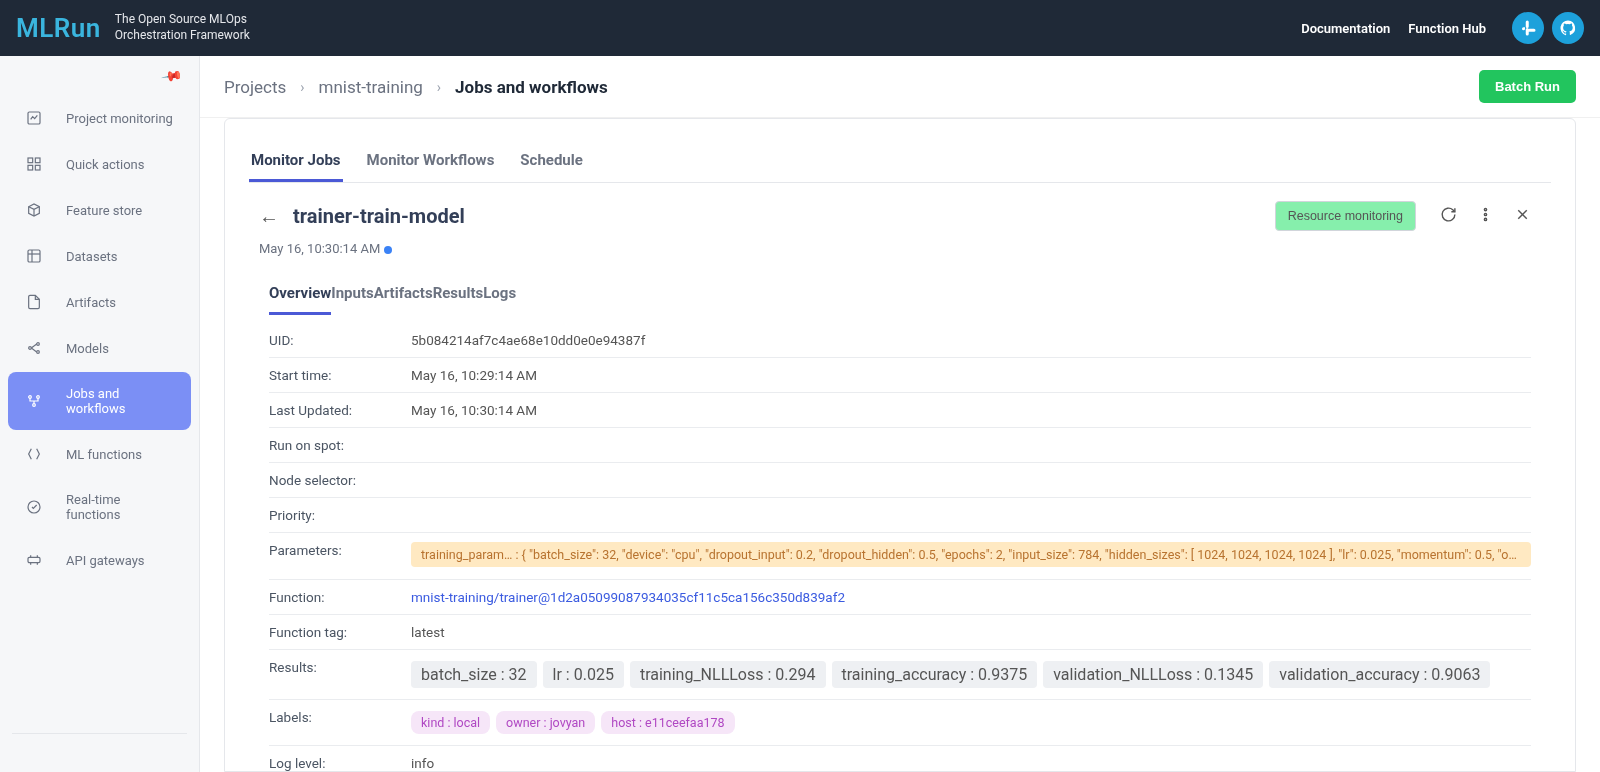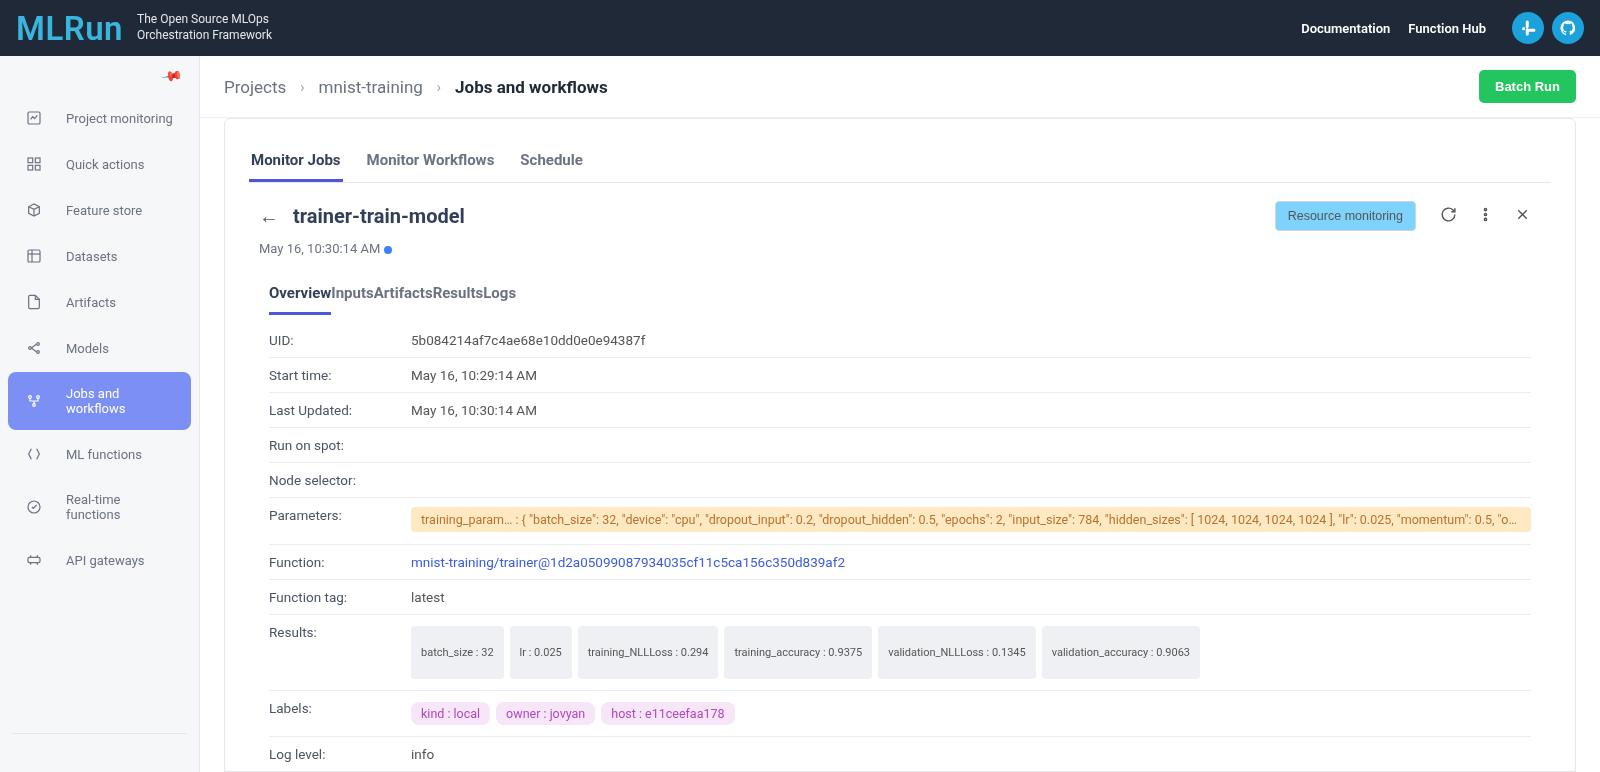--- a/index.html
+++ b/index.html
@@ -1,20 +1,20 @@
 <!DOCTYPE html>
 <html><head>
 <meta charset="utf-8">
 <style>
 * { margin: 0; padding: 0; box-sizing: border-box; }
 body { font-family: -apple-system, BlinkMacSystemFont, "Segoe UI", Roboto, sans-serif; font-size: 14px; color: #333; background: #fff; }
 
 
 .top-header { background: #1f2937; color: #fff; height: 56px; display: flex; align-items: center; padding: 0 16px; }
-.logo { font-size: 33px; font-weight: 600; letter-spacing: 0.5px; color: #3ab5de; }
+.logo { font-size: 26px; font-weight: 600; letter-spacing: 0.5px; color: #3ab5de; }
 .tagline { margin-left: 14px; font-size: 12px; line-height: 1.3; color: #e5e7eb; }
 .top-spacer { flex: 1; }
 .top-link { color: #fff; font-size: 13px; font-weight: 600; margin-right: 18px; cursor: pointer; }
 .top-icon-btn { width: 32px; height: 32px; border-radius: 50%; display: inline-flex; align-items: center; justify-content: center; margin-left: 8px; cursor: pointer; }
 .top-icon-btn.slack { background: #1da1db; }
 .top-icon-btn.github { background: #1da1db; }
 .top-icon-btn svg { width: 18px; height: 18px; fill: #fff; }
 
 
 .layout { display: flex; height: calc(100vh - 56px); }
@@ -37,38 +37,38 @@
 
 .tabs-panel { margin: 0 24px; border: 1px solid #e5e7eb; border-radius: 6px 6px 0 0; padding: 0 24px; flex: 1; overflow: hidden; display: flex; flex-direction: column; }
 .main-tabs { display: flex; gap: 22px; padding-top: 24px; border-bottom: 1px solid #e5e7eb; }
 .main-tab { padding: 8px 2px 10px; font-size: 15px; font-weight: 700; color: #6b7280; cursor: pointer; border-bottom: 3px solid transparent; }
 .main-tab.active { color: #333f58; border-bottom-color: #4b59d6; }
 
 .job-header { display: flex; align-items: center; padding: 18px 10px 6px; }
 .back-arrow { font-size: 20px; color: #555; margin-right: 14px; cursor: pointer; }
 .job-title { font-size: 20px; font-weight: 700; color: #333f58; }
 .hdr-spacer { flex: 1; }
-.resource-btn { background: #7dd3fc; border: 1px solid #d1d5db; border-radius: 4px; padding: 7px 12px; font-size: 12.5px; color: #555; cursor: pointer; margin-right: 14px; }
+.resource-btn { background: #86efac; border: 1px solid #d1d5db; border-radius: 4px; padding: 7px 12px; font-size: 12.5px; color: #555; cursor: pointer; margin-right: 14px; }
 .hdr-icon { color: #555; margin: 0 10px; cursor: pointer; font-size: 17px; }
 .hdr-icon svg { width: 17px; height: 17px; stroke: currentColor; fill: none; stroke-width: 2; }
 
 .job-ts { font-size: 13px; color: #6b7280; padding: 4px 10px 8px; }
 .status-dot { display: inline-block; width: 8px; height: 8px; border-radius: 50%; background: #3b82f6; margin-left: 4px; vertical-align: middle; }
 
 .sub-tabs { display: flex; padding: 12px 20px 0; }
 .sub-tab { padding: 8px 0 10px; font-size: 15px; font-weight: 700; color: #6b7280; cursor: pointer; border-bottom: 3px solid transparent; }
 .sub-tab.active { color: #333f58; border-bottom-color: #4b59d6; }
 
 .details-scroll { flex: 1; overflow-y: auto; padding: 8px 20px 20px; }
 .detail-row { display: flex; padding: 9px 0; border-bottom: 1px solid #eaecef; font-size: 13.5px; align-items: flex-start; }
 .detail-label { width: 142px; flex-shrink: 0; color: #4b5563; font-weight: 400; }
 .detail-value { flex: 1; color: #555; overflow: hidden; }
 .detail-value a { color: #3b5be0; text-decoration: none; }
 .param-chip { background: #ffe9c2; border-radius: 4px; padding: 5px 10px; font-size: 12.5px; color: #b8732f; display: inline-block; max-width: 100%; overflow: hidden; text-overflow: ellipsis; white-space: nowrap; }
-.result-chip { background: #eef0f3; border-radius: 4px; padding: 20px 10px; font-size: 11px; color: #555; display: inline-block; margin: 2px 6px 2px 0; }
+.result-chip { background: #eef0f3; border-radius: 4px; padding: 4px 10px; font-size: 16px; color: #555; display: inline-block; margin: 2px 6px 2px 0; }
 .label-chip { background: #f6e6f8; border-radius: 8px; padding: 4px 10px; font-size: 12.5px; color: #b048c3; display: inline-block; margin: 2px 6px 2px 0; }
 
 
 .details-scroll::-webkit-scrollbar { width: 10px; }
 .details-scroll::-webkit-scrollbar-thumb { background: #c3c7ce; border-radius: 5px; }
 .details-scroll::-webkit-scrollbar-track { background: transparent; }
 </style>
 </head>
 <body>
 
@@ -247,20 +247,24 @@
           </div>
         <div class="detail-row">
             <div class="detail-label">Run on spot:</div>
             <div class="detail-value"></div>
           </div>
         <div class="detail-row">
             <div class="detail-label">Node selector:</div>
             <div class="detail-value"></div>
           </div>
         <div class="detail-row">
+            <div class="detail-label">Priority:</div>
+            <div class="detail-value"></div>
+          </div>
+        <div class="detail-row">
             <div class="detail-label">Parameters:</div>
             <div class="detail-value"><span class="param-chip">training_param…  : { "batch_size": 32, "device": "cpu", "dropout_input": 0.2, "dropout_hidden": 0.5, "epochs": 2, "input_size": 784, "hidden_sizes": [ 1024, 1024, 1024, 1024 ], "lr": 0.025, "momentum": 0.5, "outp…</span></div>
           </div>
         <div class="detail-row">
             <div class="detail-label">Function:</div>
             <div class="detail-value"><a href="#">mnist-training/trainer@1d2a05099087934035cf11c5ca156c350d839af2</a></div>
           </div>
         <div class="detail-row">
             <div class="detail-label">Function tag:</div>
             <div class="detail-value">latest</div>

